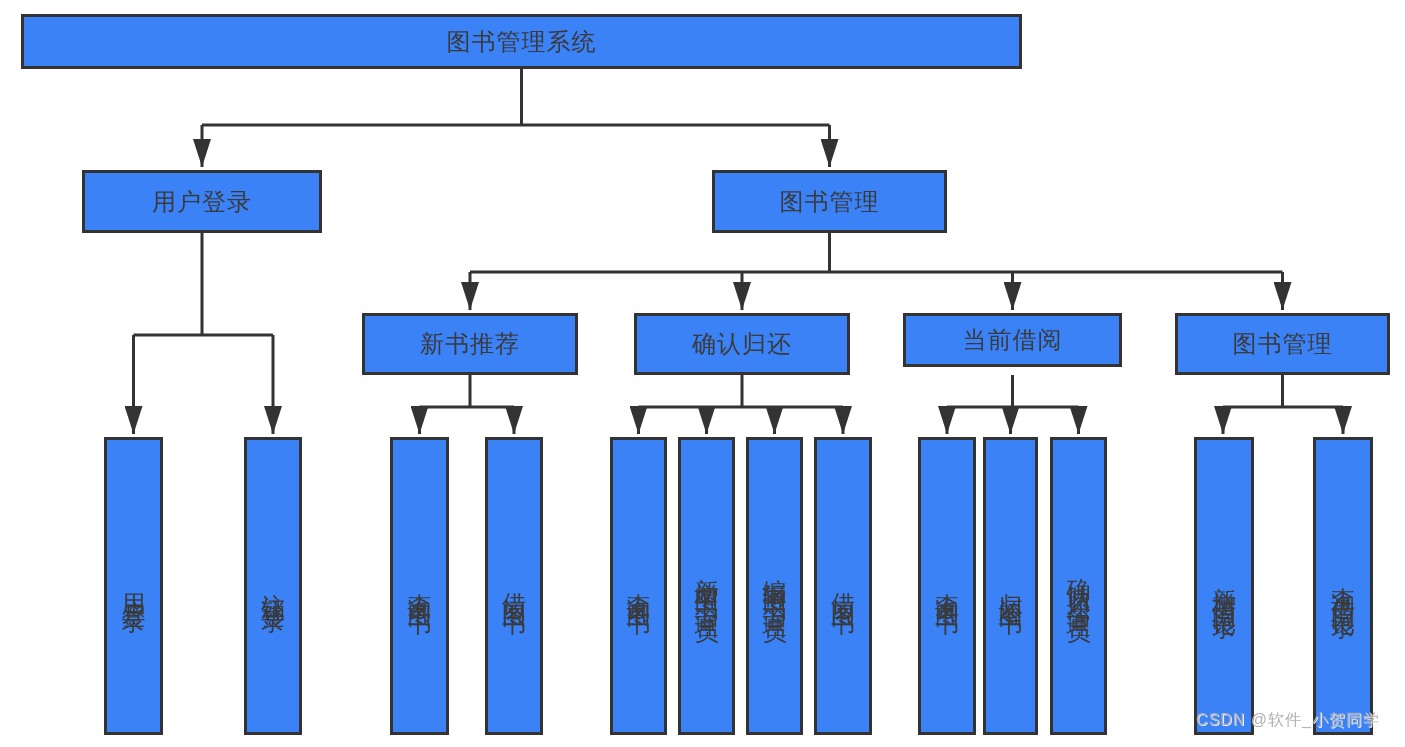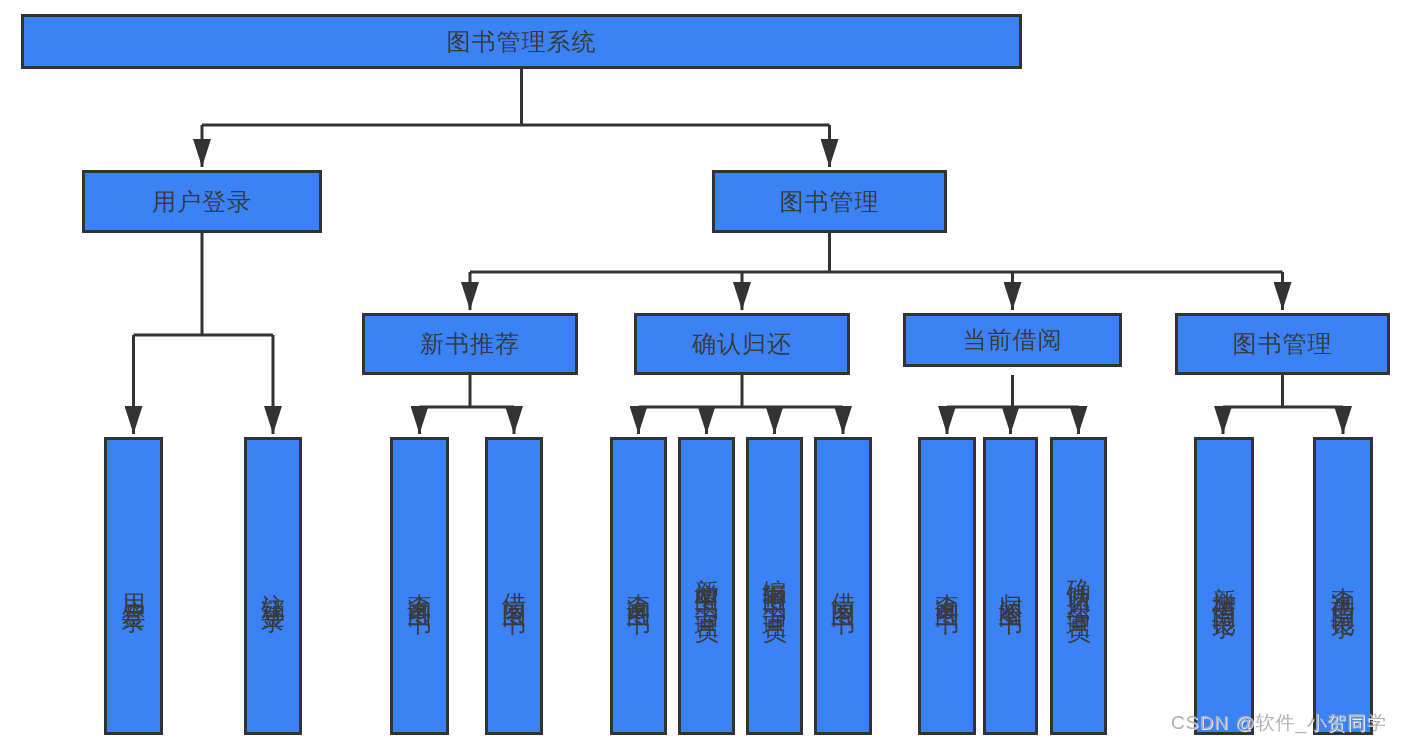--- a/index.html
+++ b/index.html
@@ -36,23 +36,23 @@
     writing-mode:vertical-rl;
     text-orientation:mixed;
     font-size:24px;
     line-height:1;
     letter-spacing:6px;
     color:var(--text);
     white-space:nowrap;
   }
   .watermark{
     position:absolute;
-    right:18px;
+    right:25px;
     top:710px;
-    font-size:19px;
+    font-size:16px;
     letter-spacing:1px;
     color:var(--wm);
     text-shadow:1px 1px 0 rgba(255,255,255,.85);
     z-index:5;
     white-space:nowrap;
   }
 </style>
 </head>
 <body>
 

